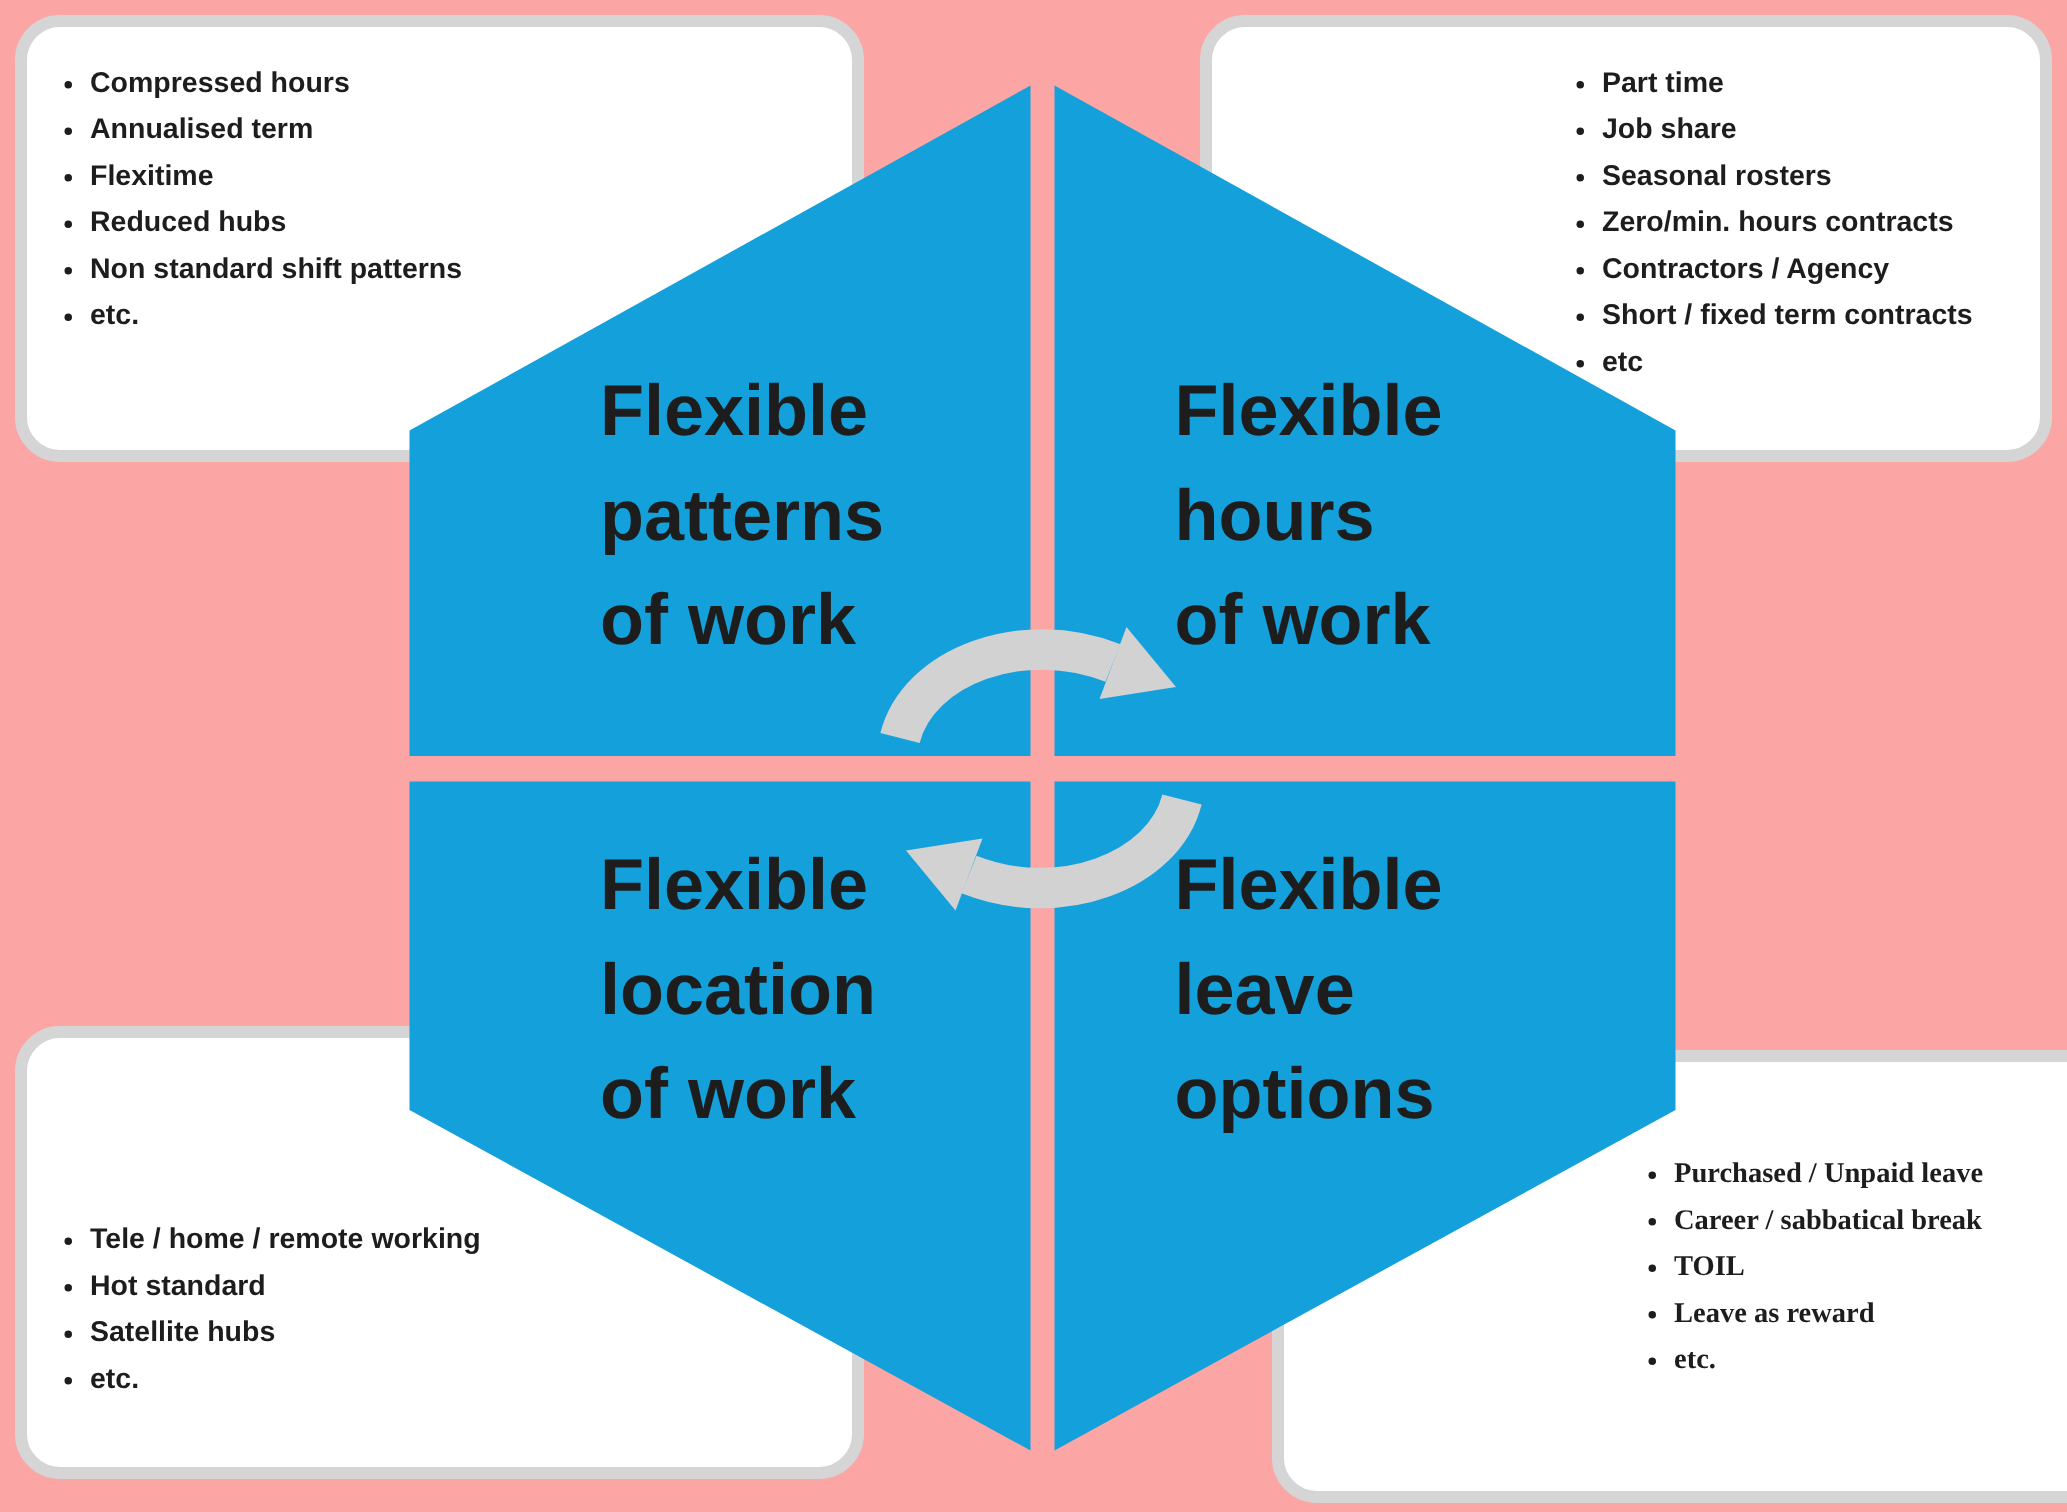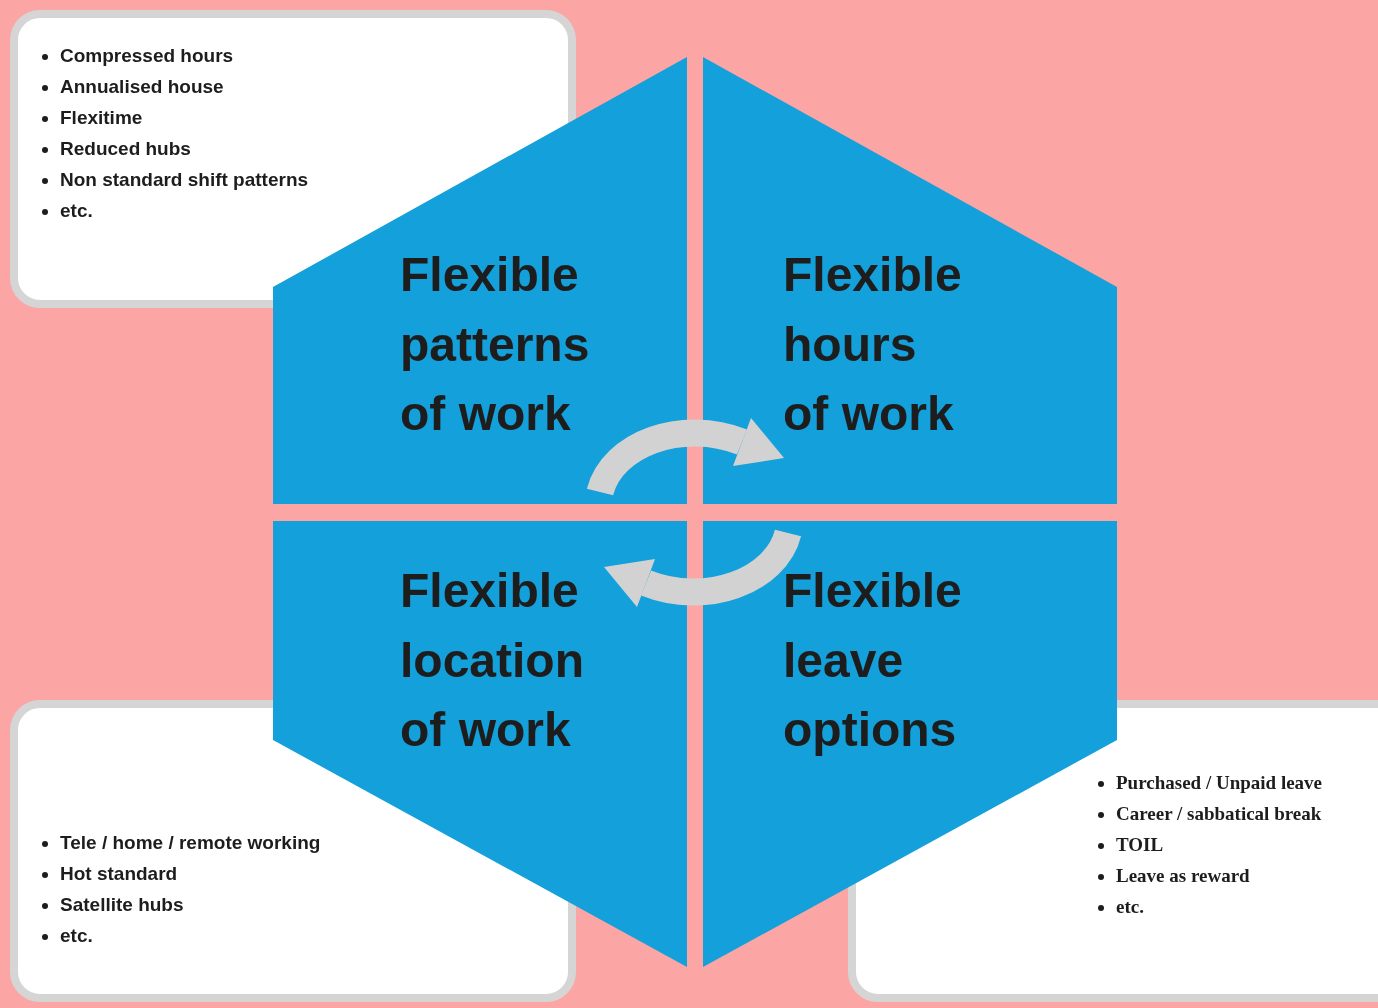--- a/index.html
+++ b/index.html
@@ -17,21 +17,21 @@
     box-sizing: border-box;
     background: #ffffff;
     border: 8px solid var(--box_border, #d5d5d5);
     border-radius: 30px;
     display: flex;
     flex-direction: column;
     z-index: 1;
   }
   .box-tl { left: 10px;  top: 10px;  width: 566px; height: 298px; }
   .box-tr { left: 800px; top: 10px;  width: 568px; height: 298px; }
-  .box-bl { left: 10px;  top: 700px; width: 566px; height: 302px; justify-content: flex-end; }
+  .box-bl { left: 10px;  top: 684px; width: 566px; height: 302px; justify-content: flex-end; }
   .box-br { left: 848px; top: 700px; width: 568px; height: 302px; justify-content: center; font-family: Liberation Serif, serif; }
   .box ul {
     margin: 0;
     font-size: 19px;
     font-weight: 700;
     color: var(--text, #1d1d1d);
     list-style: disc;
   }
   .box li { margin: 9px 0; }
   .box-tl ul { padding: 18px 10px 0 42px; }
@@ -67,28 +67,39 @@
   .title-br { left: 783px; top: 556px; }
 </style>
 </head>
 <body>
 
 <div class="stage">
 
   <div class="box box-tl">
     <ul>
       <li>Compressed hours</li>
-      <li>Annualised house</li>
+      <li>Annualised term</li>
       <li>Flexitime</li>
       <li>Reduced hubs</li>
       <li>Non standard shift patterns</li>
       <li>etc.</li>
     </ul>
   </div>
 
+  <div class="box box-tr">
+    <ul>
+      <li>Part time</li>
+      <li>Job share</li>
+      <li>Seasonal rosters</li>
+      <li>Zero/min. hours contracts</li>
+      <li>Contractors / Agency</li>
+      <li>Short / fixed term contracts</li>
+      <li>etc</li>
+    </ul>
+  </div>
 
   <div class="box box-bl">
     <ul>
       <li>Tele / home / remote working</li>
       <li>Hot standard</li>
       <li>Satellite hubs</li>
       <li>etc.</li>
     </ul>
   </div>
 

